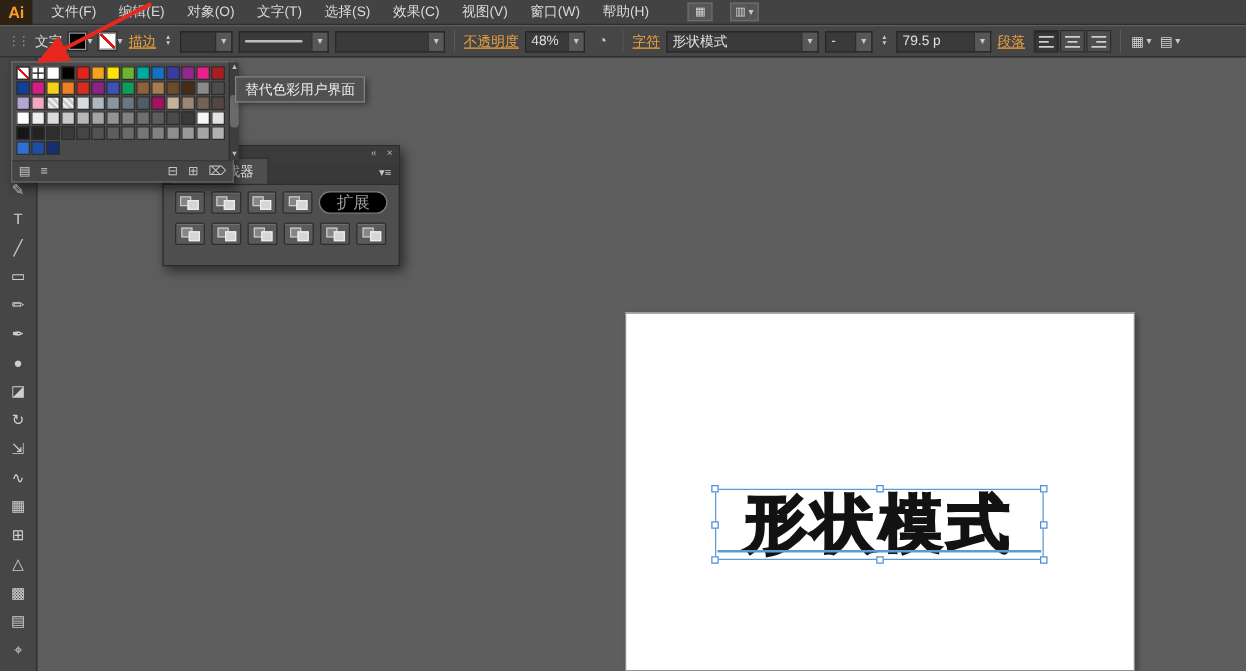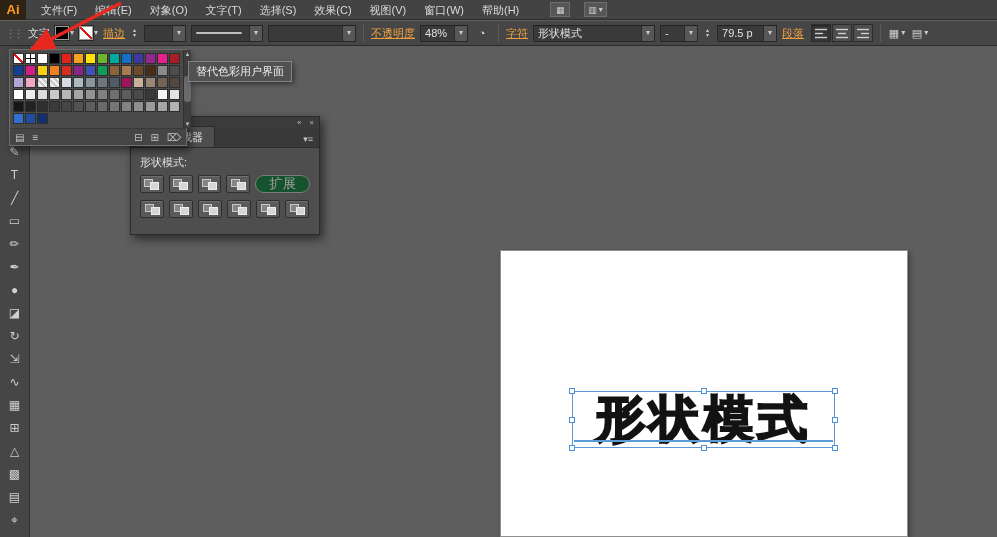--- a/index.html
+++ b/index.html
@@ -27,21 +27,21 @@
   .cb-link { color:#eea23e; text-decoration:underline; white-space:nowrap; }
   .fill-swatch-wrap,.stroke-swatch-wrap { display:flex; align-items:center; gap:1px; }
   .fill-swatch { width:14px; height:14px; background:#000; border:1px solid #999; box-shadow:0 0 0 1px #2a2a2a; }
   .stroke-swatch { width:14px; height:14px; border:1px solid #999; box-shadow:0 0 0 1px #2a2a2a;
     background:linear-gradient(to top right,#fff 43%,#d61a1a 43%,#d61a1a 57%,#fff 57%); }
   .dd { color:#c9c9c9; font-size:8px; line-height:8px; }
   .combo { height:17px; background:#3a3a3a; border:1px solid #272727; border-top-color:#222;
     display:flex; align-items:center; justify-content:space-between; padding-left:4px; color:#e0e0e0; white-space:nowrap; overflow:hidden; }
   .combo .dd { width:13px; height:15px; background:#575757; display:flex; align-items:center; justify-content:center; margin-left:3px; border-left:1px solid #2c2c2c; }
   .combo .val { overflow:hidden; white-space:nowrap; }
-  .w40{width:42px}.w72{width:72px}.w88{width:88px}.w46{width:48px}.w120{width:122px}.w36{width:38px}.w52{width:60px}
+  .w40{width:42px}.w72{width:72px}.w88{width:88px}.w46{width:48px}.w120{width:122px}.w36{width:38px}.w52{width:76px}
   .profile-line { width:46px; height:2px; background:#bdbdbd; border-radius:2px; }
   .spin { display:flex; flex-direction:column; justify-content:center; width:9px; }
   .spin i { font-style:normal; font-size:6px; line-height:5px; color:#c9c9c9; text-align:center; }
   .vdiv { width:1px; height:18px; background:#2f2f2f; border-right:1px solid #5a5a5a; margin:0 2px; }
   .cb-icon { min-width:18px; height:17px; display:flex; align-items:center; justify-content:center;
     color:#cfcfcf; font-size:11px; gap:2px; }
   .align-group { display:flex; gap:1px; margin-left:2px; }
   .al-btn { width:20px; height:18px; background:#4e4e4e; border:1px solid #2d2d2d; display:flex;
     align-items:center; justify-content:center; }
   .al-btn.active { background:#383838; box-shadow:inset 0 1px 2px #222; }
@@ -97,21 +97,21 @@
   .pf-tabmenu { margin-left:auto; color:#c4c4c4; font-size:9px; padding:0 6px 3px; }
   .pf-body { padding:5px 9px 9px; }
   .pf-label { color:#e0e0e0; margin:2px 0 5px; }
   .pf-row { display:flex; align-items:center; gap:5px; margin-bottom:7px; }
   .pf-btn { width:24px; height:18px; background:#5a5a5a; border:1px solid #2e2e2e; border-radius:2px;
     box-shadow:inset 0 1px 0 #707070; display:flex; align-items:center; justify-content:center; }
   .pf-ic { position:relative; width:15px; height:11px; display:block; }
   .pf-ic .b { position:absolute; left:0; top:0; width:9px; height:8px; border:1px solid #c9c9c9; background:#858585; }
   .pf-ic .f { position:absolute; right:0; bottom:0; width:9px; height:8px; border:1px solid #ededed; background:#d6d6d6; }
   .pf-expand { margin-left:auto; height:18px; padding:8px 13px; border:1px solid #7b7b7b; border-radius:9px;
-    background:#14532d; color:#9b9b9b; display:flex; align-items:center; white-space:nowrap; }
+    background:#000000; color:#9b9b9b; display:flex; align-items:center; white-space:nowrap; }
   
   .anno { position:absolute; inset:0; z-index:60; pointer-events:none; }
 </style>
 </head>
 <body>
 
 <div class="menubar">
   <div class="ai-logo">Ai</div>
   <nav class="menus" id="menus">
       <div class="menu-item">文件(F)</div>
@@ -390,21 +390,20 @@
 <div class="pf-panel">
   <div class="pf-strip">
     <span>«</span>
     <span>×</span>
   </div>
   <div class="pf-tabs">
     <span class="pf-tab">路径查找器</span>
     <span class="pf-tabmenu">▾≡</span>
   </div>
   <div class="pf-body">
-    <div class="pf-label">形状模式:</div>
     <div class="pf-row" id="pf-shapes">
       <button class="pf-btn">
           <span class="pf-ic">
             <i class="b"></i>
             <i class="f"></i>
           </span>
         </button>
         <button class="pf-btn">
           <span class="pf-ic">
             <i class="b"></i>

